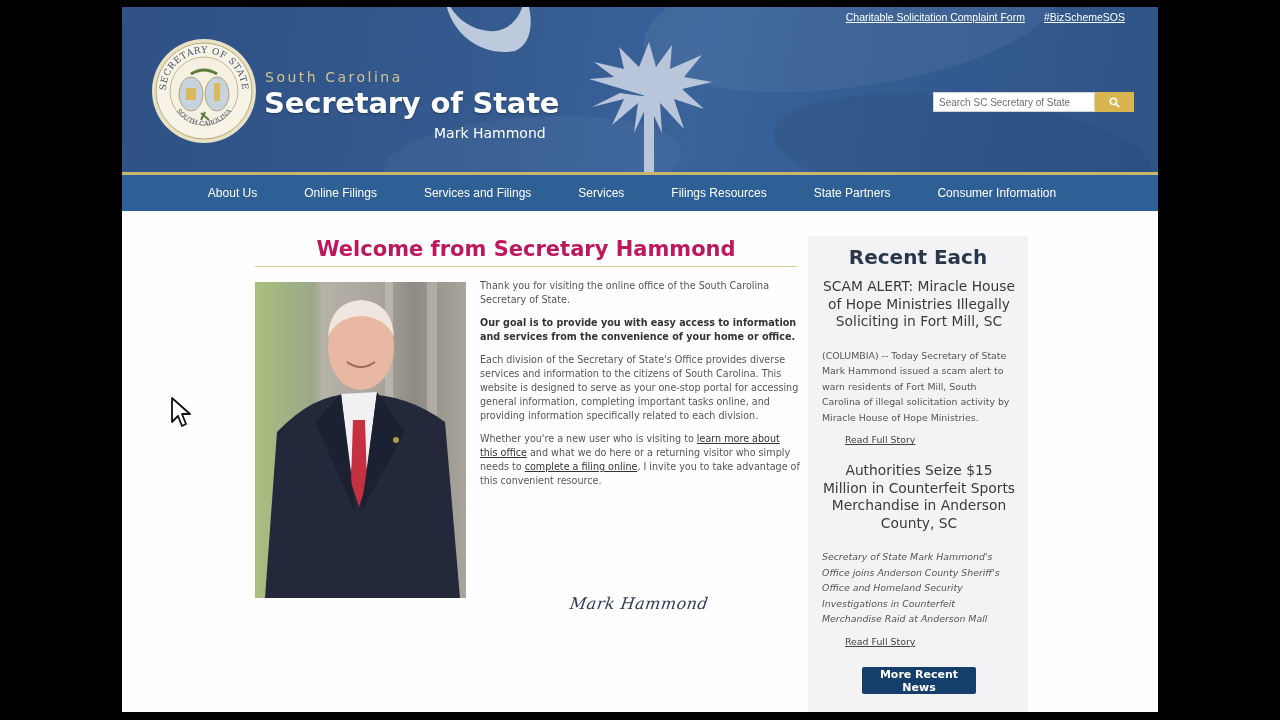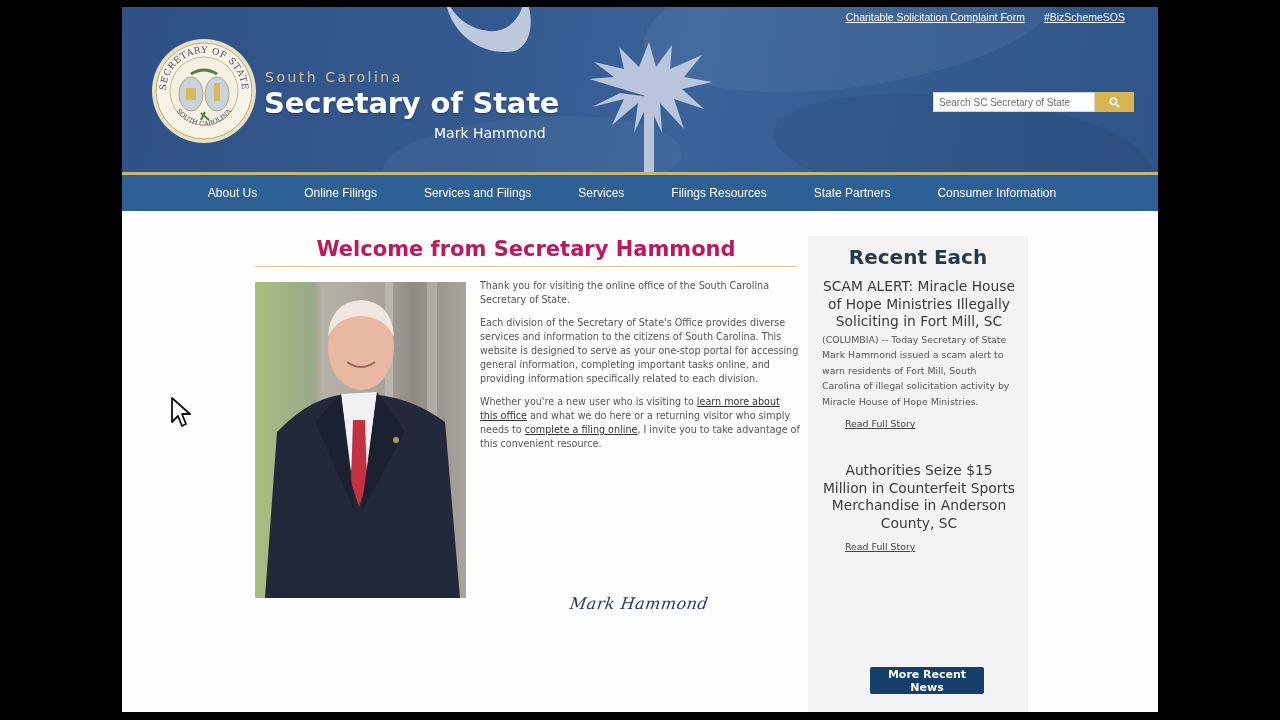--- a/index.html
+++ b/index.html
@@ -46,25 +46,25 @@
   .body-text p.bold { font-weight: bold; color: #333; }
   .body-text a { color: #333; text-decoration: underline; cursor: pointer; }
 
   .signature { position: absolute; left: 448px; top: 587px; font-family: "DejaVu Serif", serif; font-style: italic; font-size: 16px; color: #2d3a57; letter-spacing: 0.5px; transform: skewX(-8deg); }
 
   
   .news { position: absolute; left: 686px; top: 229px; width: 220px; height: 476px; background: #f3f3f6; }
   .news-title { position: absolute; left: 0; top: 9px; width: 220px; text-align: center; font-size: 20px; color: #28374a; }
   .news-item { position: absolute; left: 14px; width: 194px; }
   .news-item h3 { font-weight: normal; text-align: center; font-size: 13.8px; line-height: 17.5px; color: #3a3a3a; }
-  .news-item .summary { font-size: 9.4px; line-height: 15.6px; color: #555; margin-top: 1px; }
+  .news-item .summary { font-size: 9.4px; line-height: 15.6px; color: #555; margin-top: 17px; }
   .news-item .summary.italic { font-style: italic; }
   .news-item .read-more { display: inline-block; margin-top: 9px; font-size: 9.4px; color: #444; text-decoration: underline; cursor: pointer; padding-left: 23px; }
 
-  .more-news-btn { position: absolute; left: 54px; top: 431px; width: 114px; height: 27px; background: #163e6a; color: #ffffff; font-size: 11px; font-weight: bold; border: none; border-radius: 2px; font-family: "DejaVu Sans", sans-serif; cursor: pointer; display: flex; align-items: center; justify-content: center; margin-left: 8px; }
+  .more-news-btn { position: absolute; left: 54px; top: 431px; width: 114px; height: 27px; background: #163e6a; color: #ffffff; font-size: 11px; font-weight: bold; border: none; border-radius: 2px; font-family: "DejaVu Sans", sans-serif; cursor: pointer; display: flex; align-items: center; justify-content: center; }
 
   .cursor { position: absolute; left: 170px; top: 396px; width: 22px; height: 34px; pointer-events: none; }
 </style>
 </head>
 <body>
 
 <div class="page">
 
   <div class="banner">
     <div class="wave" style="left:520px;top:-60px;width:420px;height:140px;transform:rotate(-8deg);"></div>
@@ -156,37 +156,39 @@
     <path d="M86 112 L100 230 L60 140 Z" fill="#1c2131"></path>
     <path d="M122 110 L106 230 L150 150 Z" fill="#1c2131"></path>
     <circle cx="141" cy="158" r="3" fill="#b09a4a"></circle>
     <ellipse cx="106" cy="65" rx="33" ry="43" fill="#e8b8a2"></ellipse>
     <path d="M73 55 Q75 20 106 18 Q137 20 139 55 Q130 35 106 34 Q82 35 73 55 Z" fill="#efe6df"></path>
     <path d="M92 80 Q106 90 120 80" stroke="#a0675a" stroke-width="2" fill="none"></path>
   </svg>
 
   <div class="body-text">
     <p>Thank you for visiting the online office of the South Carolina Secretary of State.</p>
+    <p class="bold">Our goal is to provide you with easy access to information and services from the convenience of your home or office.</p>
     <p>Each division of the Secretary of State's Office provides diverse services and information to the citizens of South Carolina. This website is designed to serve as your one-stop portal for accessing general information, completing important tasks online, and providing information specifically related to each division.</p>
     <p><span>Whether you're a new user who is visiting to </span><a>learn more about this office</a><span> and what we do here or a returning visitor who simply needs to </span><a>complete a filing online</a><span>, I invite you to take advantage of this convenient resource.</span></p>
   </div>
 
   <div class="signature">Mark Hammond</div>
 
   <aside class="news">
     <h2 class="news-title">Recent Each</h2>
 
     <div class="news-item" style="top:42px;">
       <h3>SCAM ALERT: Miracle House of Hope Ministries Illegally Soliciting in Fort Mill, SC</h3>
       <div class="summary">(COLUMBIA) -- Today Secretary of State Mark Hammond issued a scam alert to warn residents of Fort Mill, South Carolina of illegal solicitation activity by Miracle House of Hope Ministries.</div>
       <a class="read-more">Read Full Story</a>
     </div>
 
     <div class="news-item" style="top:226px;">
       <h3>Authorities Seize $15 Million in Counterfeit Sports Merchandise in Anderson County, SC</h3>
+      <div class="summary italic">Secretary of State Mark Hammond's Office joins Anderson County Sheriff's Office and Homeland Security Investigations in Counterfeit Merchandise Raid at Anderson Mall</div>
       <a class="read-more">Read Full Story</a>
     </div>
 
     <button class="more-news-btn">More Recent News</button>
   </aside>
 </div>
 
 <svg class="cursor" viewBox="0 0 22 34">
   <path d="M2 2 L2 26 L8 20 L12 30 L16 28 L12 18 L20 18 Z" fill="#ffffff" stroke="#111111" stroke-width="1.8" stroke-linejoin="round"></path>
 </svg>

